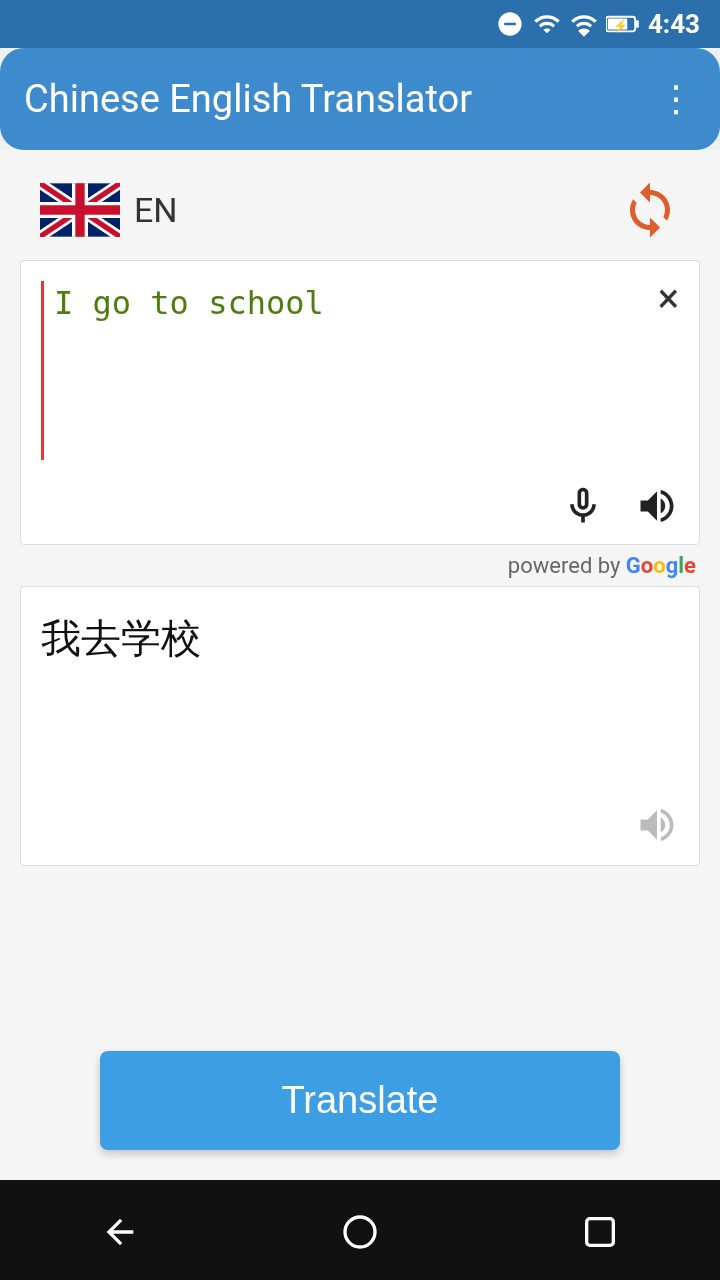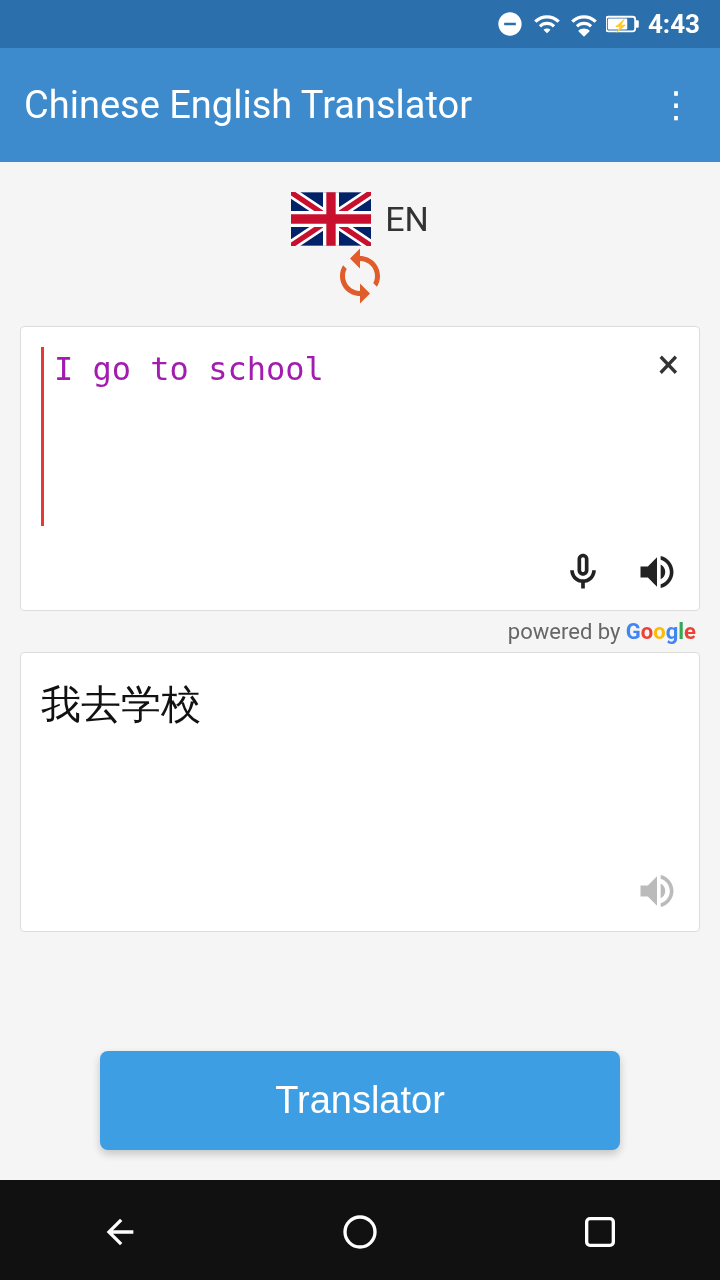--- a/index.html
+++ b/index.html
@@ -30,25 +30,26 @@
     }
     .status-time {
       color: white;
       font-size: 26px;
       font-weight: bold;
     }
 
     
     .app-bar {
       background: #3d8bcd;
-      height: 114px;
+      height: 102px;
       display: flex;
       align-items: center;
       padding: 0 24px;
       justify-content: space-between;
+      border-radius: 24px;
     }
     .app-title {
       color: white;
       font-size: 38px;
       font-weight: 400;
     }
     .more-icon {
       color: white;
       font-size: 36px;
       cursor: pointer;
@@ -62,21 +63,20 @@
       padding: 20px 20px 0 20px;
     }
 
     
     .lang-row {
       display: flex;
       align-items: center;
       justify-content: space-between;
       padding: 10px 20px 20px 20px;
       background: #f5f5f5;
-      flex-direction: column;
     }
     .lang-left, .lang-right {
       display: flex;
       align-items: center;
       gap: 14px;
     }
     .lang-code {
       font-size: 34px;
       color: #333;
       font-weight: 400;
@@ -87,21 +87,21 @@
       background: white;
       border: 1.5px solid #ddd;
       border-radius: 4px;
       margin: 0 0 0 0;
       padding: 20px 20px 16px 20px;
       position: relative;
       min-height: 230px;
     }
     .input-text {
       font-size: 32px;
-      color: #a21caf;
+      color: #4d7c0f;
       line-height: 1.4;
       border: none;
       outline: none;
       width: 100%;
       resize: none;
       min-height: 120px;
       border-left: 3px solid #e53935;
       padding-left: 10px;
     }
     .clear-btn {
@@ -284,21 +284,21 @@
     <span class="output-speaker">
       <svg width="44" height="44" viewBox="0 0 24 24" fill="#bbb">
         <path d="M3 9v6h4l5 5V4L7 9H3zm13.5 3c0-1.77-1.02-3.29-2.5-4.03v8.05c1.48-.73 2.5-2.25 2.5-4.02zM14 3.23v2.06c2.89.86 5 3.54 5 6.71s-2.11 5.85-5 6.71v2.06c4.01-.91 7-4.49 7-8.77s-2.99-7.86-7-8.77z"></path>
       </svg>
     </span>
   </div>
 
 </div>
 
 <div class="translate-btn-wrap">
-  <button class="translate-btn">Translator</button>
+  <button class="translate-btn">Translate</button>
 </div>
 
 <div class="bottom-nav">
   <span class="nav-btn">
     <svg width="40" height="40" viewBox="0 0 24 24" fill="white">
       <path d="M20 11H7.83l5.59-5.59L12 4l-8 8 8 8 1.41-1.41L7.83 13H20v-2z"></path>
     </svg>
   </span>
   <span class="nav-btn">
     <svg width="40" height="40" viewBox="0 0 24 24" fill="none" stroke="white" stroke-width="2">

